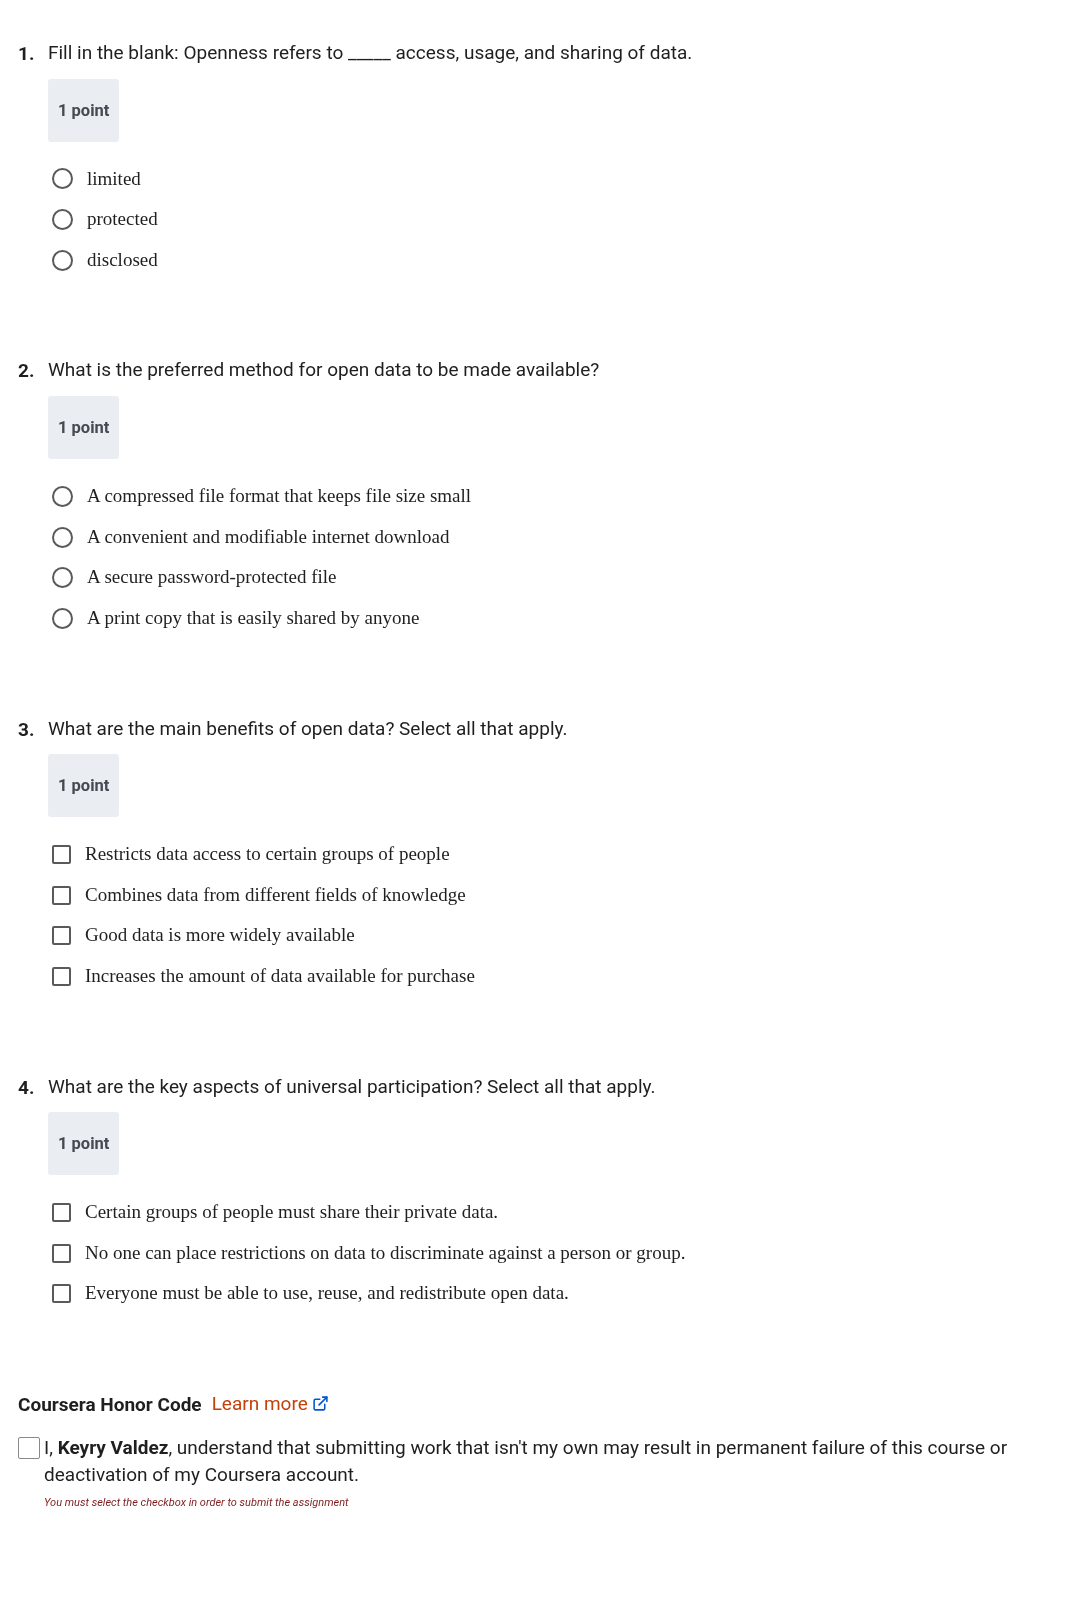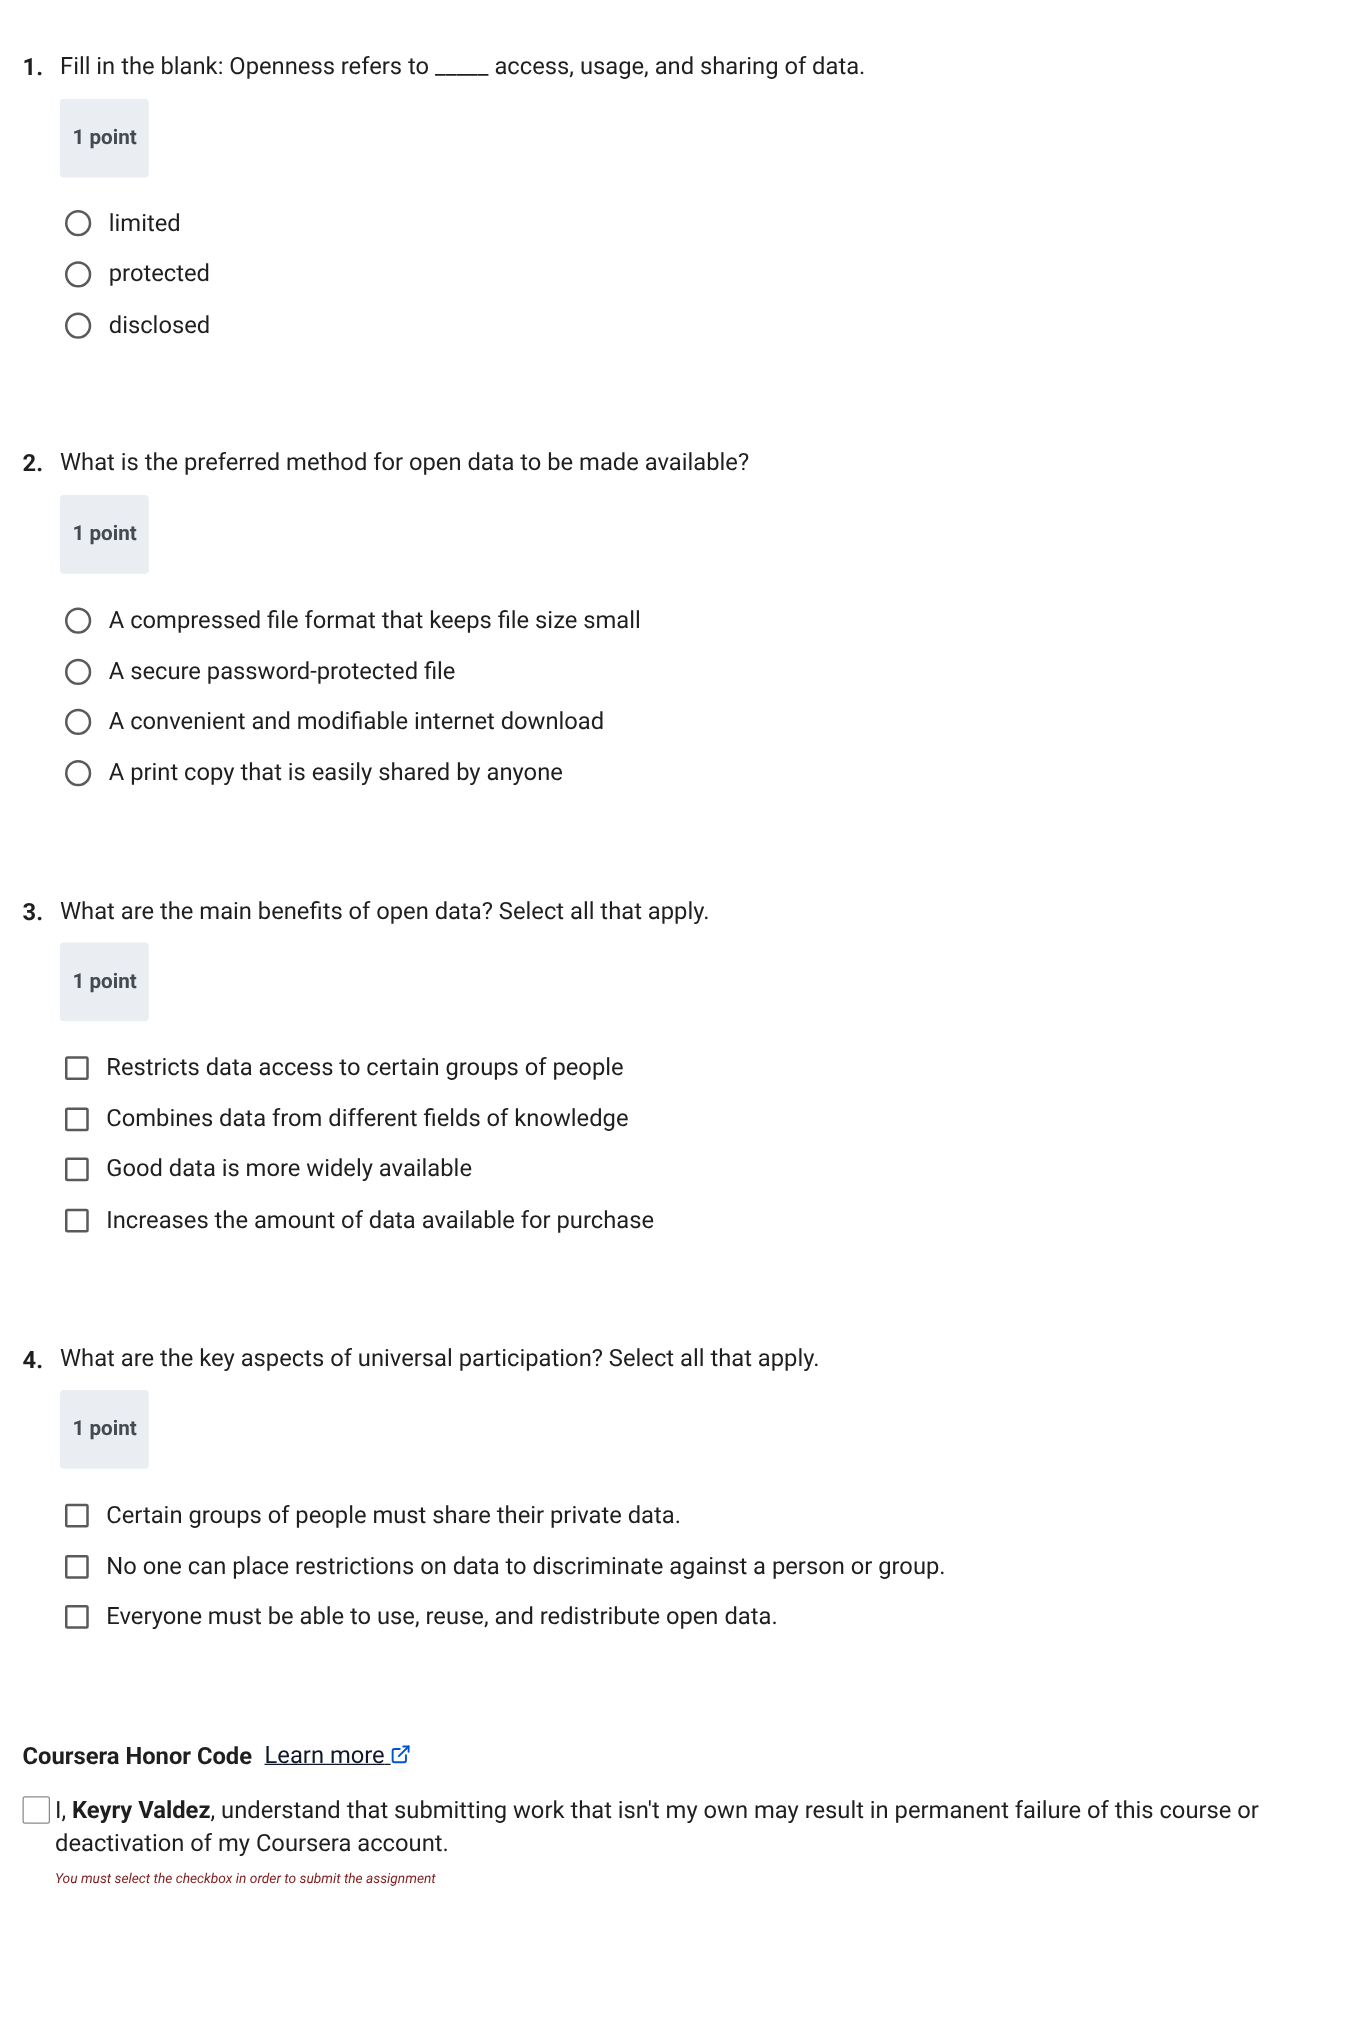--- a/index.html
+++ b/index.html
@@ -35,20 +35,21 @@
     background: #eaeef2;
     color: #454a52;
     font-weight: 700;
     font-size: 16.5px;
     padding: 20px 10px;
     border-radius: 3px;
     margin-bottom: 24px;
   }
   .options {
     padding-left: 2px;
+    font-family: Liberation Serif, serif;
   }
   .option {
     display: flex;
     align-items: center;
     margin-bottom: 14px;
     cursor: pointer;
   }
   .radio {
     flex: 0 0 auto;
     width: 21px;
@@ -78,22 +79,21 @@
     display: flex;
     align-items: center;
     gap: 10px;
     margin-bottom: 14px;
   }
   .honor-title {
     font-weight: 700;
     text-align: right;
   }
   .learn-more {
-    color: #0f172a;
-    text-decoration: underline;
+    color: #c2410c;
     cursor: pointer;
     font-weight:400;
   }
   .ext-icon {
     display:inline-block;
     vertical-align: -2px;
   }
   .honor-row {
     display: flex;
     gap: 4px;
@@ -151,25 +151,25 @@
   <div class="q-body">
     <div class="q-text">What is the preferred method for open data to be made available?</div>
     <div class="badge">1 point</div>
     <div class="options">
       <div class="option">
         <div class="radio"></div>
         <span class="option-label">A compressed file format that keeps file size small</span>
       </div>
       <div class="option">
         <div class="radio"></div>
+        <span class="option-label">A convenient and modifiable internet download</span>
+      </div>
+      <div class="option">
+        <div class="radio"></div>
         <span class="option-label">A secure password-protected file</span>
-      </div>
-      <div class="option">
-        <div class="radio"></div>
-        <span class="option-label">A convenient and modifiable internet download</span>
       </div>
       <div class="option">
         <div class="radio"></div>
         <span class="option-label">A print copy that is easily shared by anyone</span>
       </div>
     </div>
   </div>
 </div>
 
 <div class="question">

